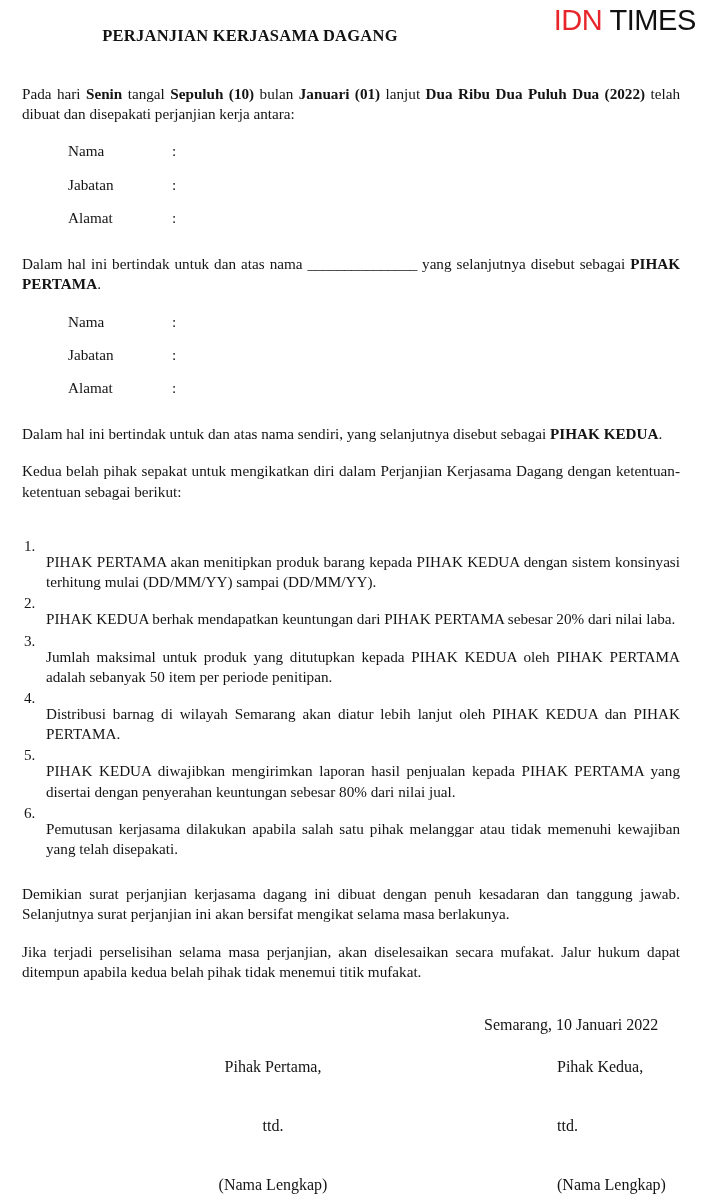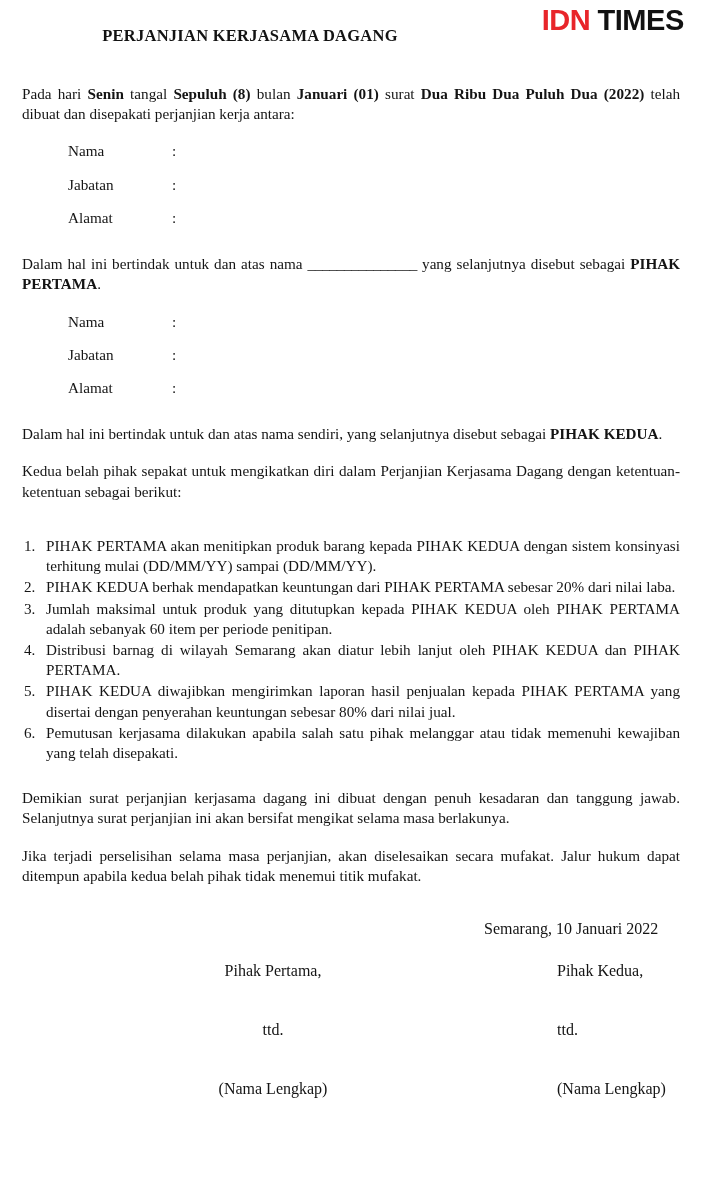--- a/index.html
+++ b/index.html
@@ -19,24 +19,24 @@
   }
 
   
   .doc-header {
     position: relative;
     height: 84px;
     width: 100%;
   }
   .logo {
     position: absolute;
-    right: 22px;
+    right: 10px;
     top: 6px;
     font-family: "Liberation Sans", "DejaVu Sans", sans-serif;
-    font-weight: bold;
+    font-weight: normal;
     font-size: 29px;
     letter-spacing: -0.4px;
     line-height: 1;
     white-space: nowrap;
   }
   .logo .logo-idn { color: #E8252A; }
   .logo .logo-times { color: #111111; margin-left: 7px; }
 
   .doc-title {
     position: absolute;
@@ -110,20 +110,21 @@
   }
   ol.clauses li .num {
     flex: 0 0 24px;
     width: 24px;
     text-align: left;
     padding-left: 2px;
   }
   ol.clauses li .clause-text {
     flex: 1 1 auto;
     text-align: justify;
+    margin-top: 16px;
   }
 
   
   .sig-area {
     padding: 0 26px 0 22px;
   }
   .sig-place {
     text-align: left;
     padding-left: 462px;
   }
@@ -140,21 +141,21 @@
 
 <div class="doc-header">
   <div class="logo">
     <span class="logo-idn">IDN</span><span class="logo-times">TIMES</span>
   </div>
   <div class="doc-title">PERJANJIAN KERJASAMA DAGANG</div>
 </div>
 
 <div class="doc-body">
 
-  <p class="para"><span>Pada hari </span><b>Senin</b><span> tangal </span><b>Sepuluh (8)</b><span> bulan </span><b>Januari (01)</b><span> surat </span><b>Dua Ribu Dua Puluh Dua (2022)</b><span> telah dibuat dan disepakati perjanjian kerja antara:</span></p>
+  <p class="para"><span>Pada hari </span><b>Senin</b><span> tangal </span><b>Sepuluh (10)</b><span> bulan </span><b>Januari (01)</b><span> lanjut </span><b>Dua Ribu Dua Puluh Dua (2022)</b><span> telah dibuat dan disepakati perjanjian kerja antara:</span></p>
 
   <div class="gap-md"></div>
 
   <ul class="field-list">
     <li class="field-row">
       <span class="field-label">Nama</span>
       <span class="field-colon">:</span>
       <span class="field-value"></span>
     </li>
     <li class="field-row">
@@ -207,21 +208,21 @@
     <li>
       <span class="num">1.</span>
       <span class="clause-text">PIHAK PERTAMA akan menitipkan produk barang kepada PIHAK KEDUA dengan sistem konsinyasi terhitung mulai (DD/MM/YY) sampai (DD/MM/YY).</span>
     </li>
     <li>
       <span class="num">2.</span>
       <span class="clause-text">PIHAK KEDUA berhak mendapatkan keuntungan dari PIHAK PERTAMA sebesar 20% dari nilai laba.</span>
     </li>
     <li>
       <span class="num">3.</span>
-      <span class="clause-text">Jumlah maksimal untuk produk yang ditutupkan kepada PIHAK KEDUA oleh PIHAK PERTAMA adalah sebanyak 60 item per periode penitipan.</span>
+      <span class="clause-text">Jumlah maksimal untuk produk yang ditutupkan kepada PIHAK KEDUA oleh PIHAK PERTAMA adalah sebanyak 50 item per periode penitipan.</span>
     </li>
     <li>
       <span class="num">4.</span>
       <span class="clause-text">Distribusi barnag di wilayah Semarang akan diatur lebih lanjut oleh PIHAK KEDUA dan PIHAK PERTAMA.</span>
     </li>
     <li>
       <span class="num">5.</span>
       <span class="clause-text">PIHAK KEDUA diwajibkan mengirimkan laporan hasil penjualan kepada PIHAK PERTAMA yang disertai dengan penyerahan keuntungan sebesar 80% dari nilai jual.</span>
     </li>
     <li>

